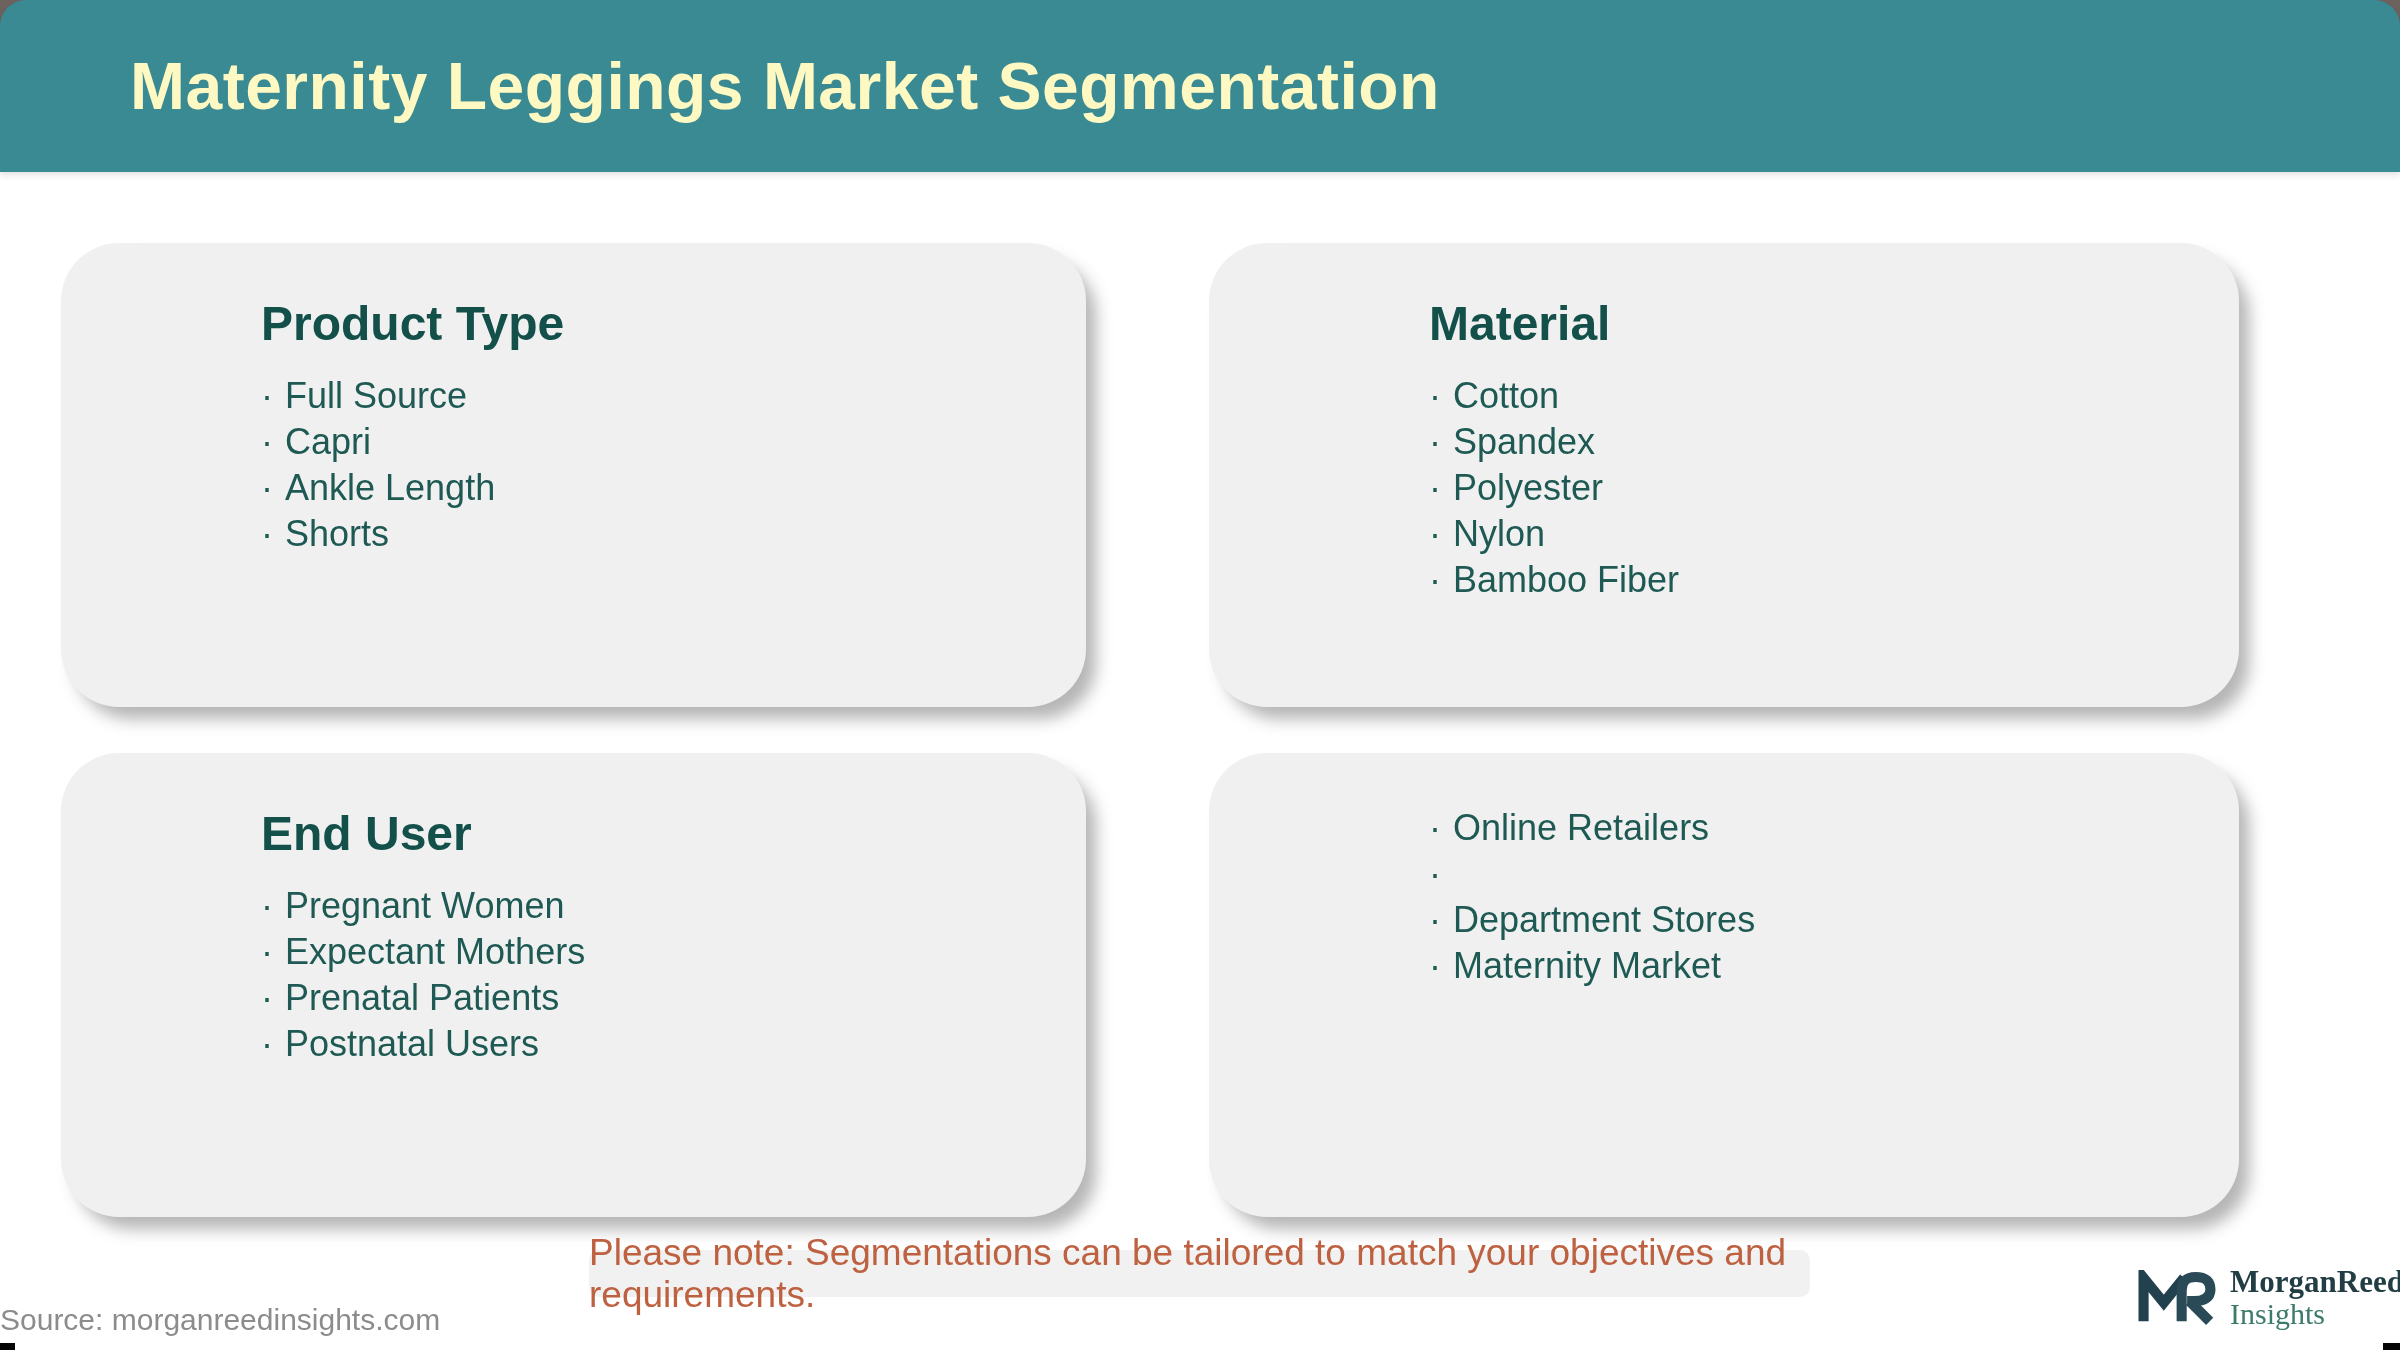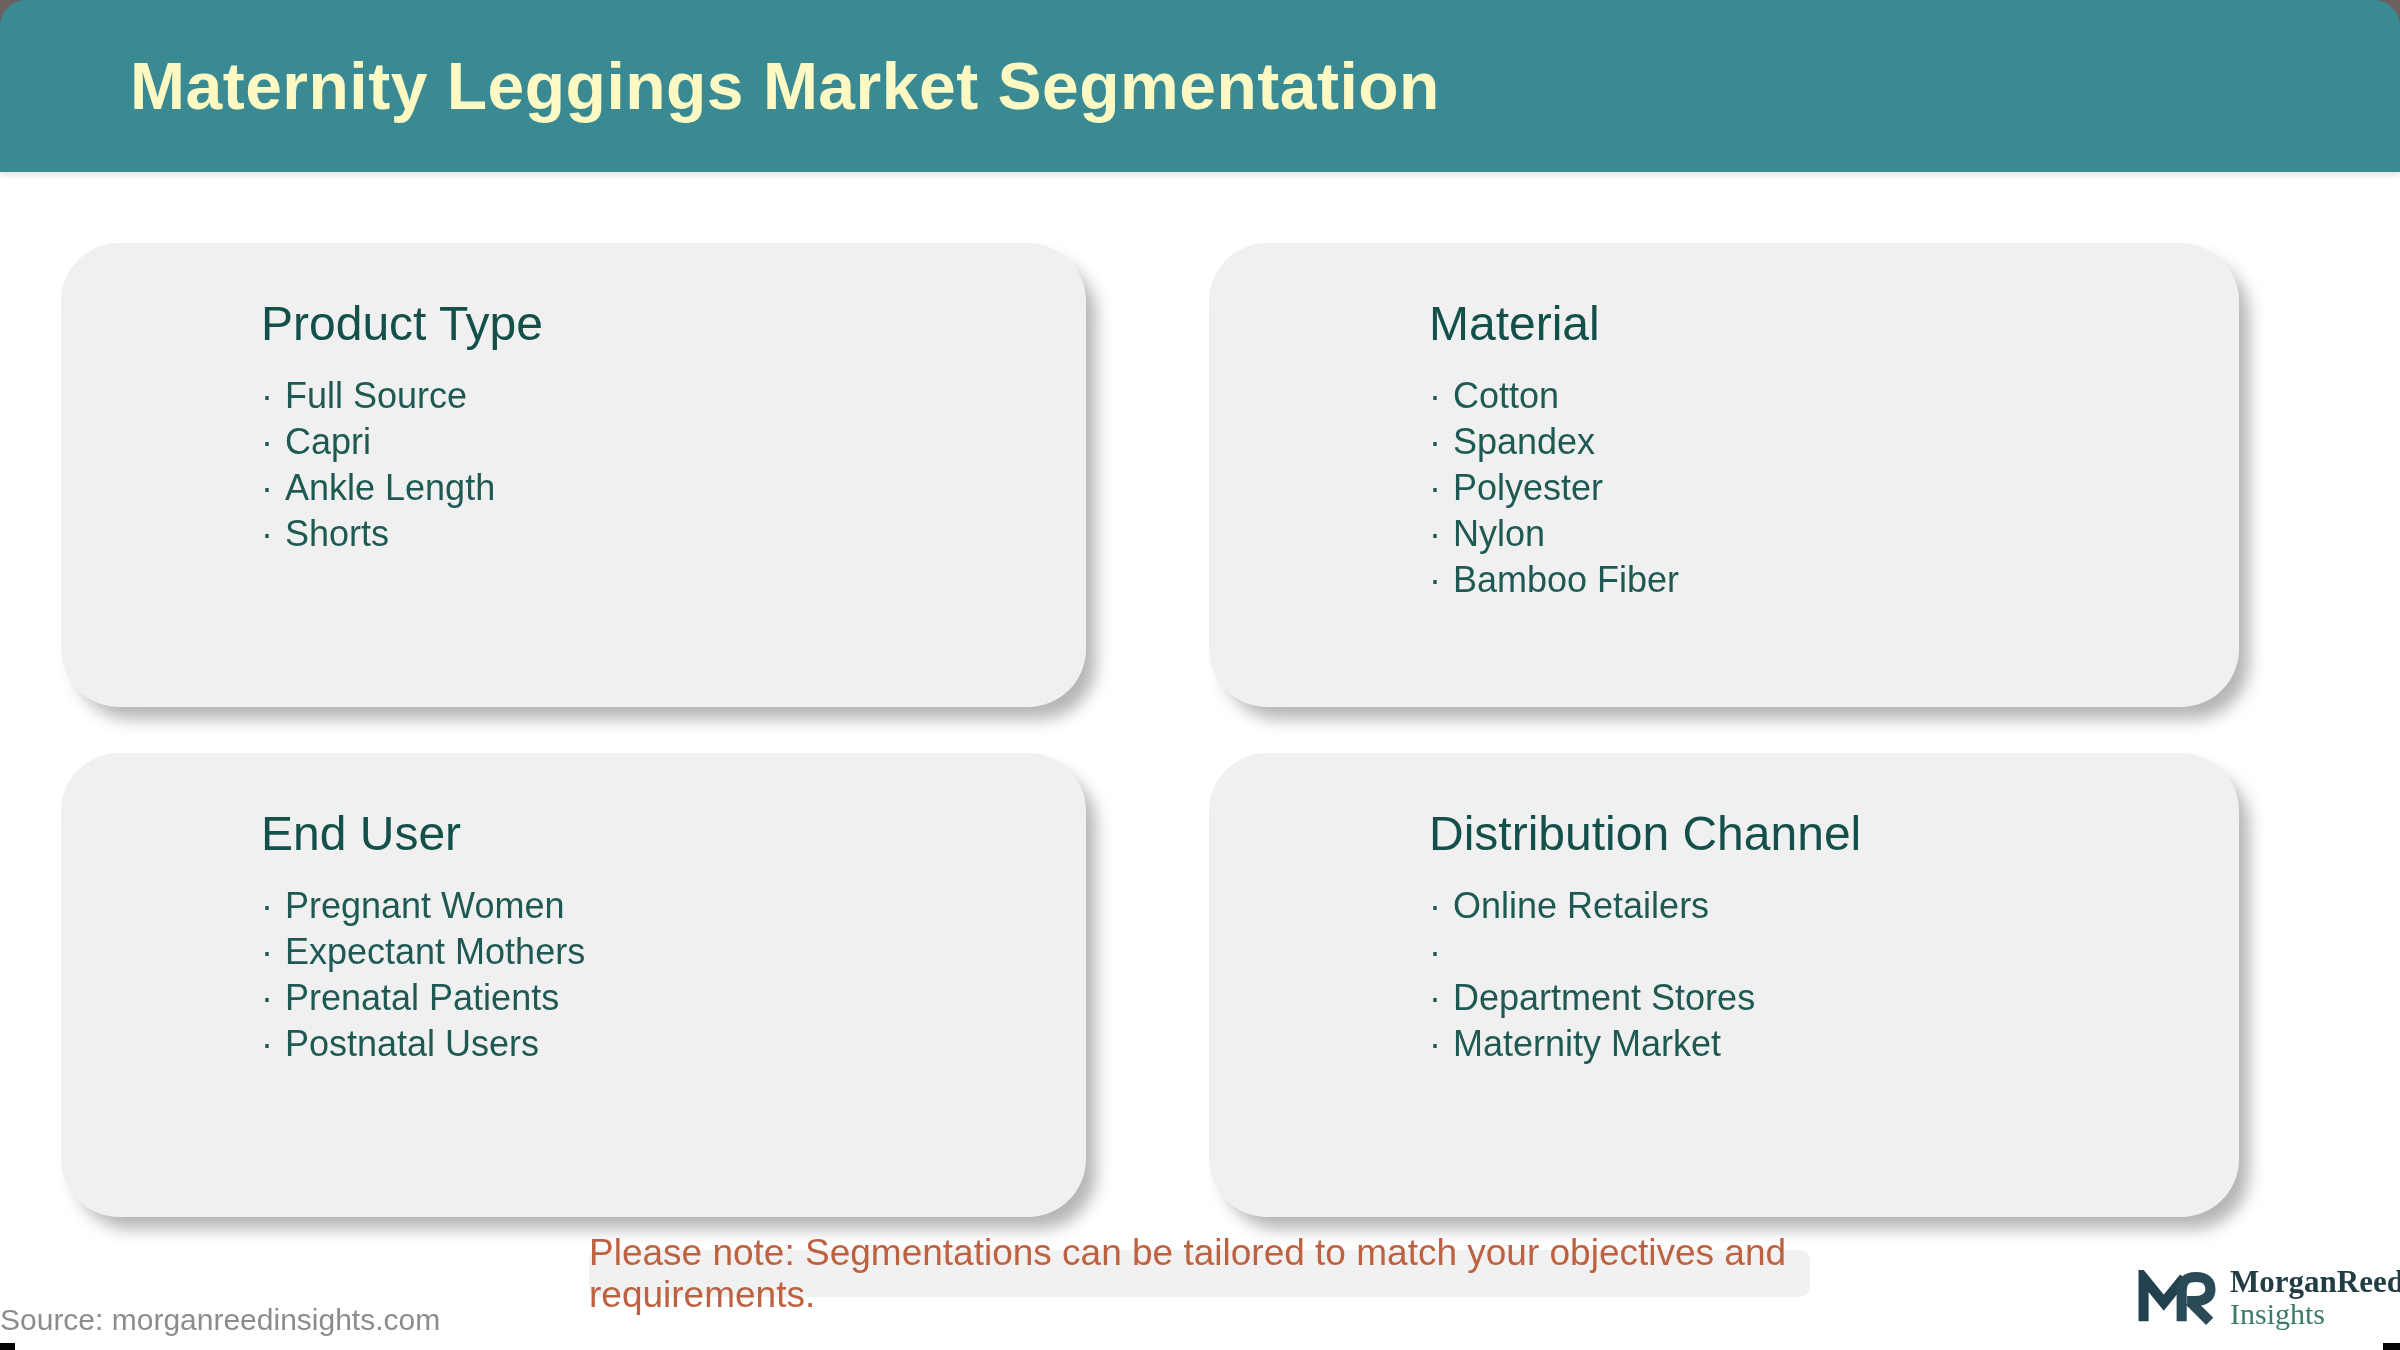--- a/index.html
+++ b/index.html
@@ -33,21 +33,21 @@
     border-radius:58px;
     box-shadow:12px 14px 16px -2px rgba(70,70,70,0.40);
     box-sizing:border-box;
   }
   .card.col-left{left:61px;width:1025px;padding:52px 60px 0 200px;}
   .card.col-right{left:1209px;width:1030px;padding:52px 60px 0 220px;}
   .card.row-top{top:243px;height:464px;}
   .card.row-bottom{top:753px;height:464px;}
   .card h2{
     margin:0 0 20px 0;
-    font-size:48px;font-weight:normal;color:#13504a;
+    font-size:48px;font-weight:bold;color:#13504a;
     line-height:58px;
   }
   .card ul{
     margin:0;padding:0;list-style:none;
     font-size:36px;color:#1e5a53;line-height:46px;
   }
   .card li{display:flex;align-items:baseline;}
   .card .dot{
     width:24px;flex:0 0 24px;
     font-size:36px;color:#1e5a53;
@@ -158,21 +158,20 @@
           <span>Prenatal Patients</span>
         </li>
       <li>
           <span class="dot">·</span>
           <span>Postnatal Users</span>
         </li>
     </ul>
   </section>
 
   <section class="card col-right row-bottom">
-    <h2>Distribution Channel</h2>
     <ul>
       <li>
           <span class="dot">·</span>
           <span>Online Retailers</span>
         </li>
       <li>
           <span class="dot">·</span>
         </li>
       <li>
           <span class="dot">·</span>

